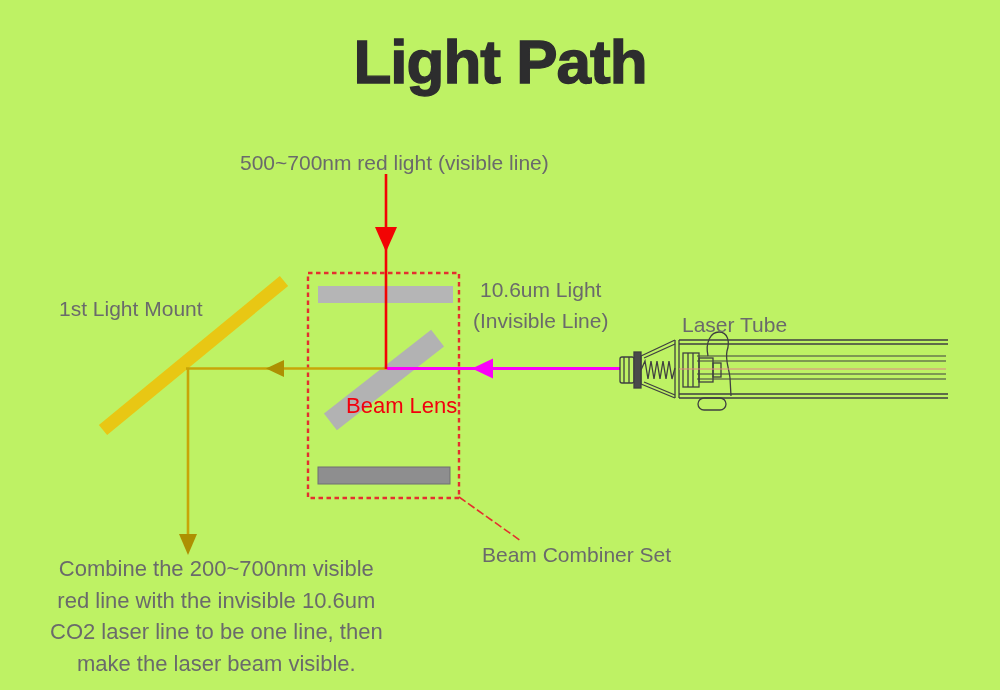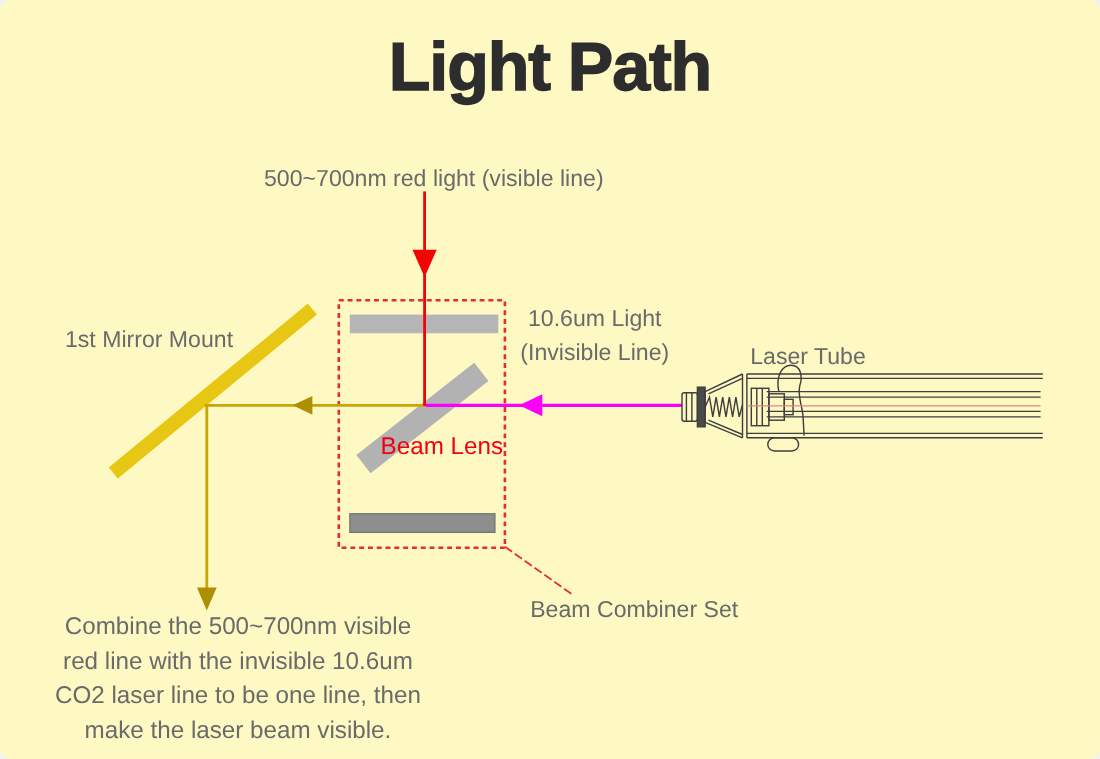--- a/index.html
+++ b/index.html
@@ -1,18 +1,18 @@
 <!DOCTYPE html>
 <html><head>
 <meta charset="utf-8">
 <style>
   html,body{margin:0;padding:0;}
   body{width:1000px;height:690px;overflow:hidden;background:#f2f2f3;
        font-family:"Liberation Sans", sans-serif;}
-  .stage{position:relative;width:1000px;height:690px;background:#fef9c3;border-radius:10px;}
+  .stage{position:relative;width:1000px;height:690px;background:#bef264;}
   .layer{position:absolute;left:0;top:0;}
   .page-title{position:absolute;left:0;right:0;top:26px;margin:0;text-align:center;
       font-size:62px;font-weight:bold;letter-spacing:-1px;color:#2d2d2e;
       -webkit-text-stroke:1.3px #2d2d2e;}
   .lbl{position:absolute;font-size:21px;line-height:31px;color:#6a6a6b;
       white-space:pre-line;text-align:center;}
   .lbl-red-light{left:240px;top:147px;}
   .lbl-mirror{left:59px;top:293px;}
   .lbl-invisible{left:473px;top:274px;}
   .lbl-tube{left:682px;top:309px;}
@@ -79,29 +79,29 @@
       <rect x="698" y="398" width="28" height="12" rx="6"></rect>
 
       <line x1="679" y1="369" x2="946" y2="369" stroke="#e08585" stroke-width="1.2"></line>
     </g>
   </svg>
 
   <h1 class="page-title">Light Path</h1>
 
   <div class="lbl lbl-red-light">500~700nm red light (visible line)</div>
 
-  <div class="lbl lbl-mirror">1st Mirror Mount</div>
+  <div class="lbl lbl-mirror">1st Light Mount</div>
 
   <div class="lbl lbl-invisible">10.6um Light
 (Invisible Line)</div>
 
   <div class="lbl lbl-tube">Laser Tube</div>
 
   <div class="lbl lbl-combiner">Beam Combiner Set</div>
 
   <div class="lbl lbl-beamlens">Beam Lens</div>
 
-  <div class="lbl lbl-desc">Combine the 500~700nm visible
+  <div class="lbl lbl-desc">Combine the 200~700nm visible
 red line with the invisible 10.6um
 CO2 laser line to be one line, then
 make the laser beam visible.</div>
 
 </div>
 
 </body></html>

